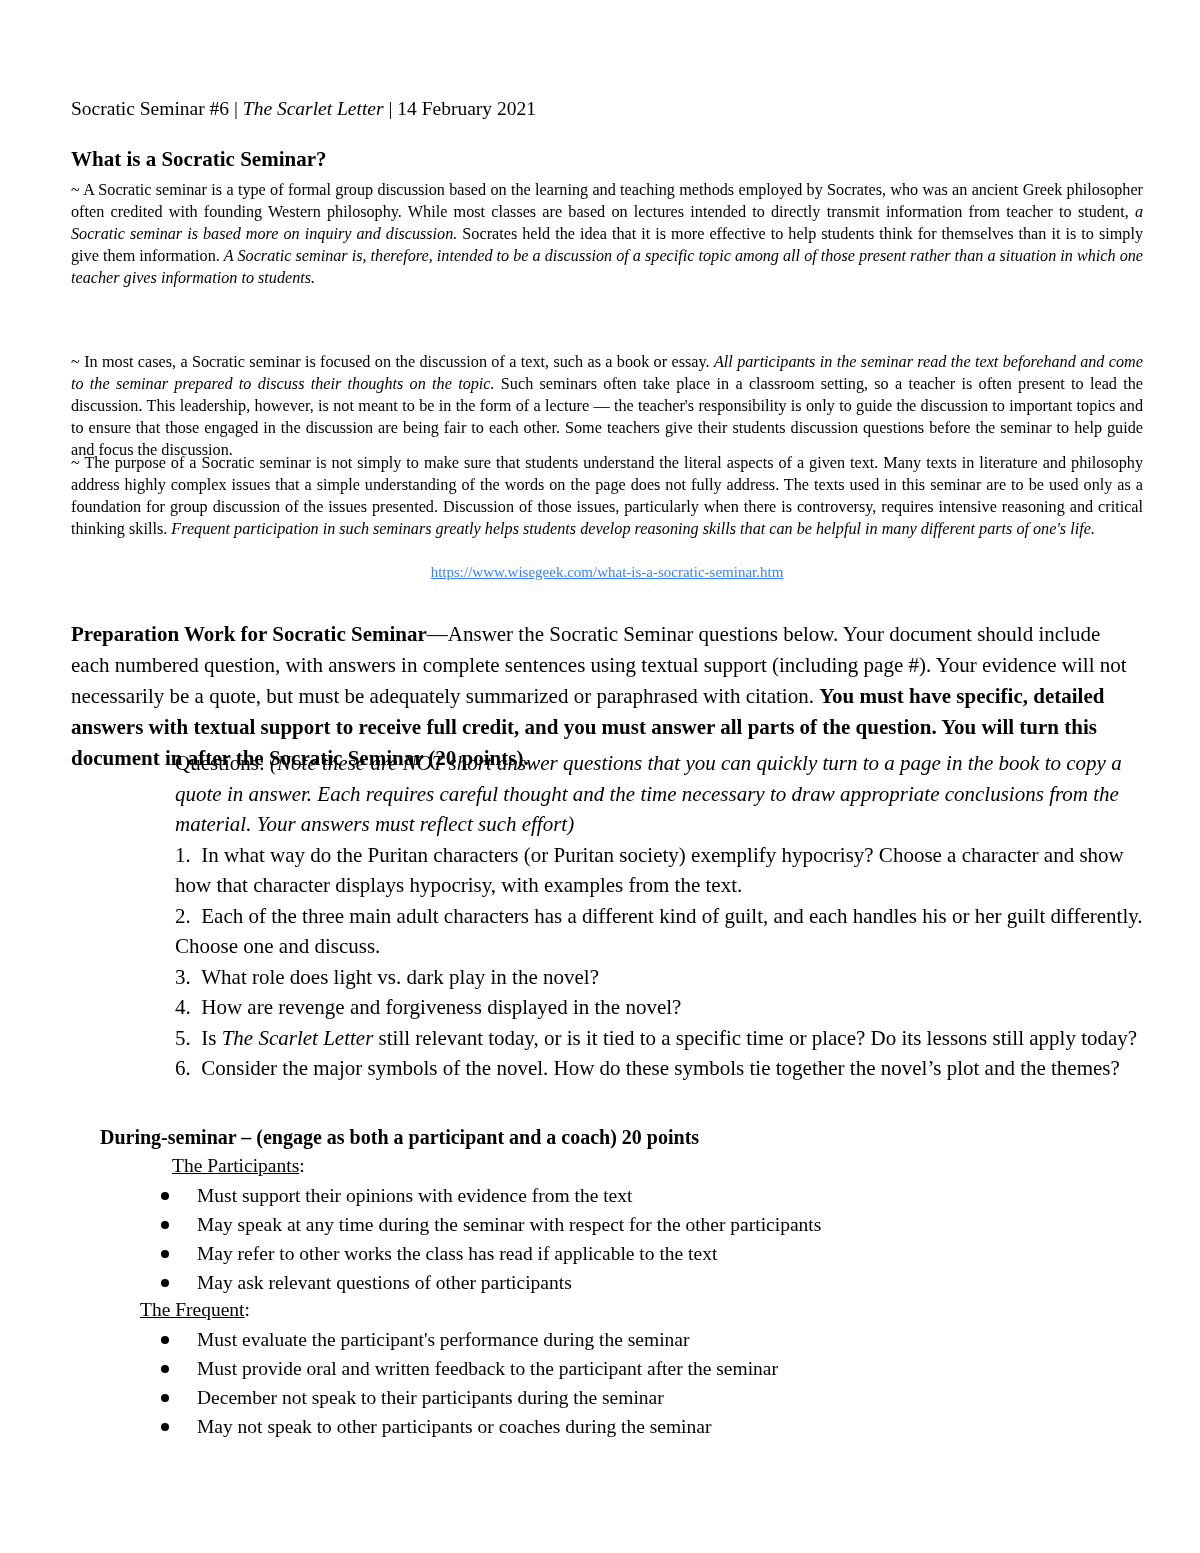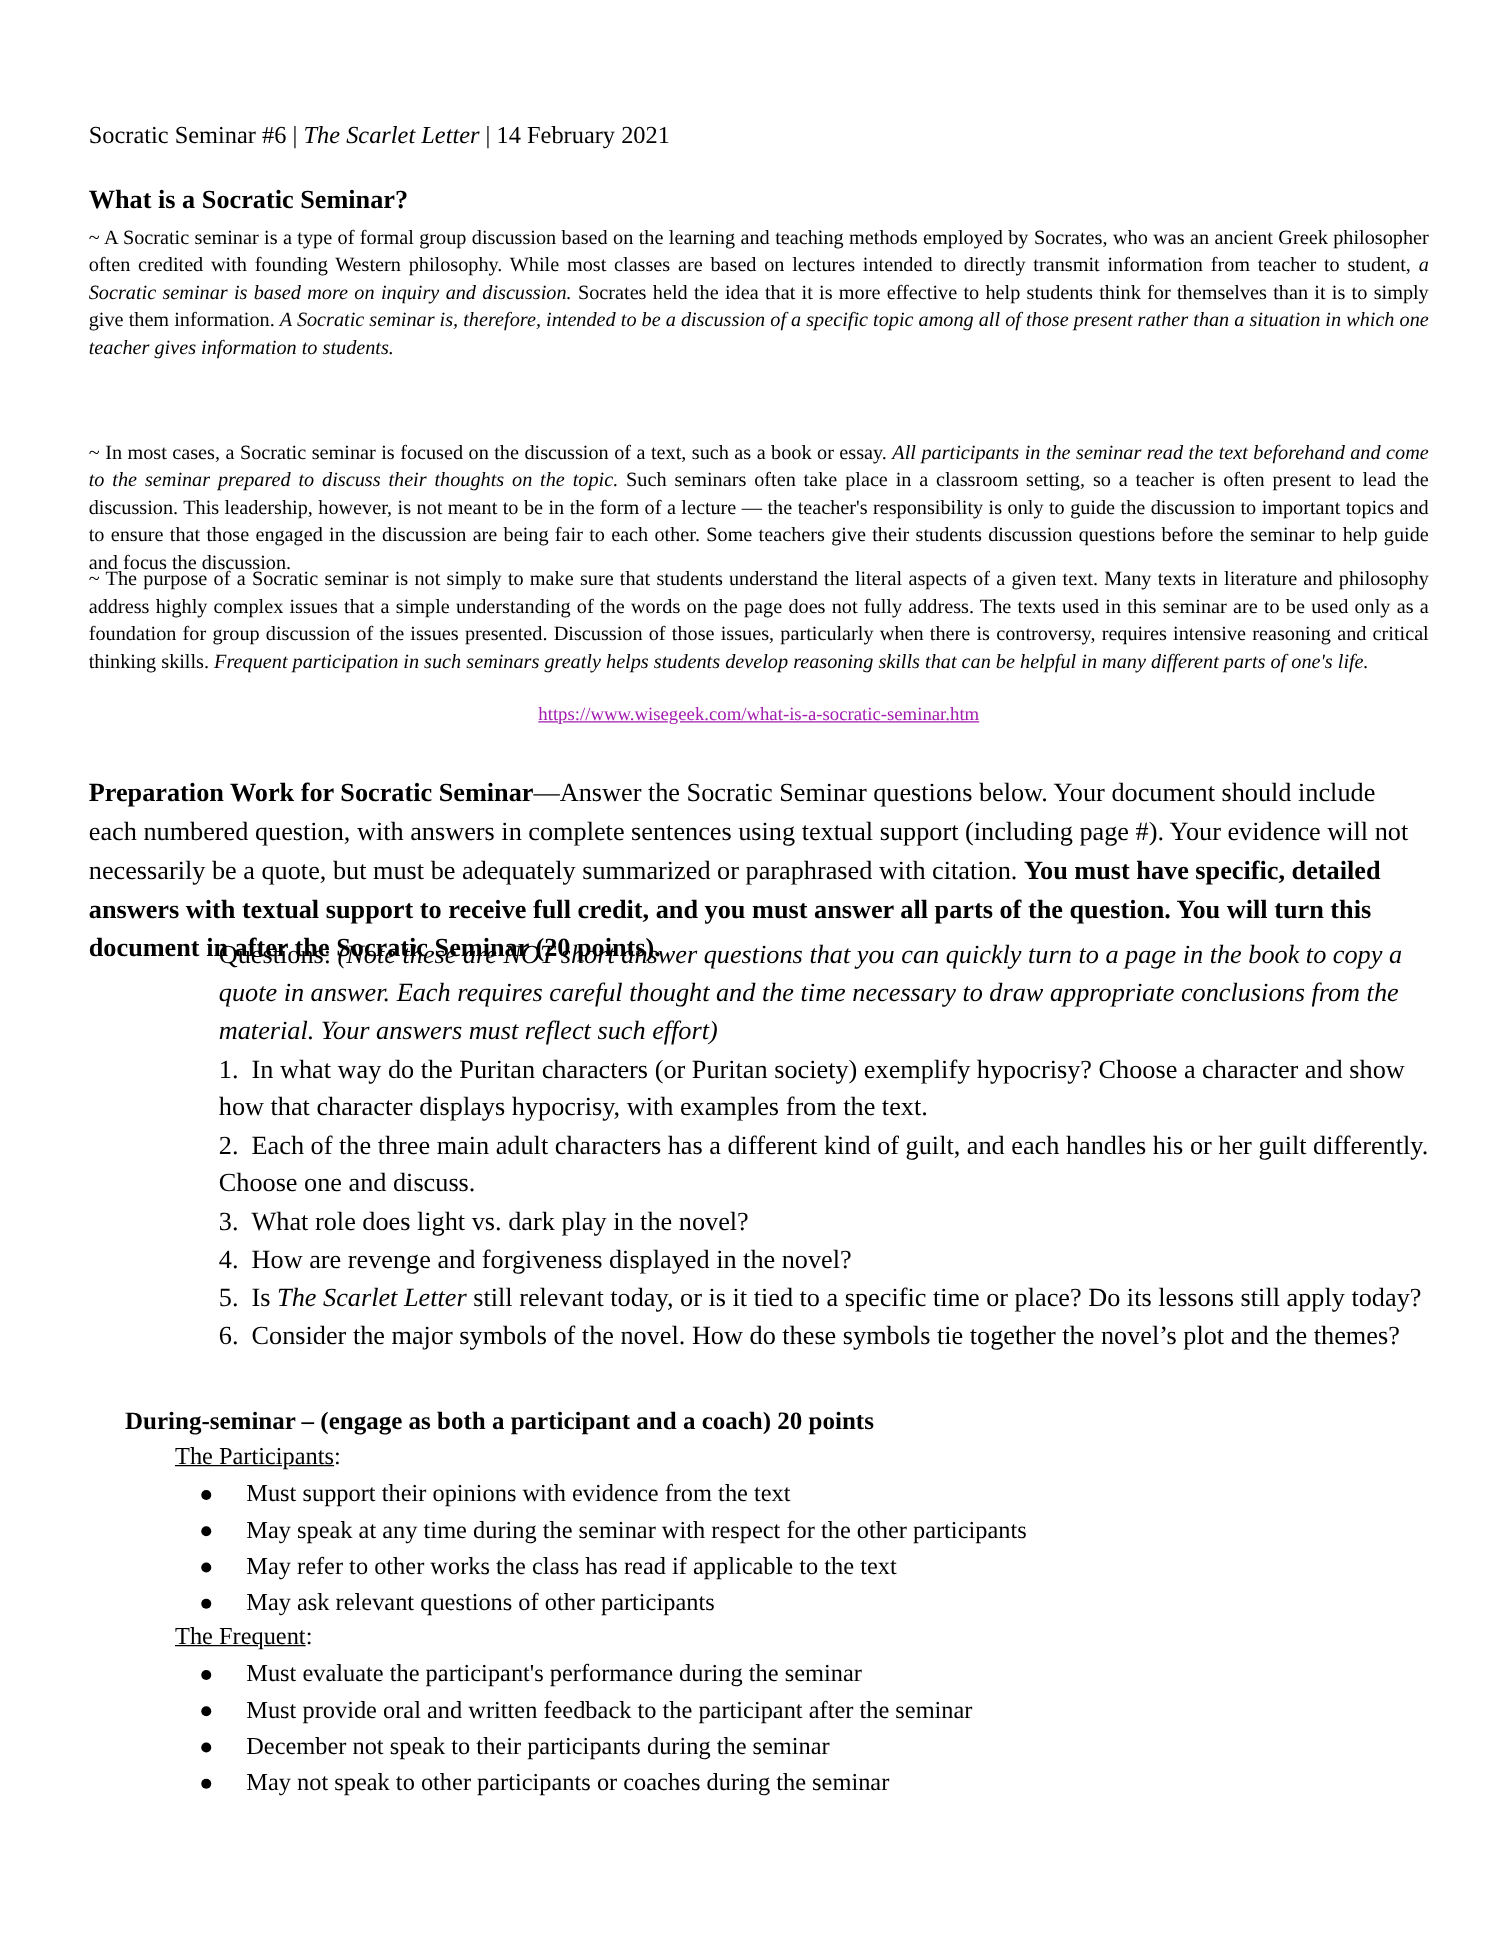--- a/index.html
+++ b/index.html
@@ -53,21 +53,21 @@
   .url-line {
     position: absolute;
     left: 71px;
     width: 1072px;
     text-align: center;
     font-size: 15px;
     line-height: 20px;
   }
   .url-line a,
   .url-link {
-    color: #a21caf;
+    color: #3b82f6;
     text-decoration: underline;
     font-size: 15px;
   }
 
   .prep-para {
     position: absolute;
     left: 71px;
     width: 1072px;
     font-size: 21px;
     line-height: 31px;
@@ -198,21 +198,21 @@
     <div class="q-line q-item">
       <span class="q-num">5.</span>&nbsp;&nbsp;<span>Is </span><i>The Scarlet Letter</i><span> still relevant today, or is it tied to a specific time or place? Do its lessons still apply today?</span>
     </div>
     <div class="q-line q-item">
       <span class="q-num">6.</span>&nbsp;&nbsp;<span>Consider the major symbols of the novel.  How do these symbols tie together the novel’s plot and the themes?</span>
     </div>
   </div>
 
   <div class="during-head" style="top:1124px;">During-seminar – (engage as both a participant and a coach) 20 points</div>
 
-  <div class="sub-head" style="top:1152px;">
+  <div class="sub-head" style="top:1152px;margin-left:32px;">
     <span class="u">The Participants</span><span>:</span>
   </div>
 
   <ul class="bullet-list" style="top:1181px;">
     <li><span class="bullet-dot"></span><span>Must support their opinions with evidence from the text</span></li>
     <li><span class="bullet-dot"></span><span>May speak at any time during the seminar with respect for the other participants</span></li>
     <li><span class="bullet-dot"></span><span>May refer to other works the class has read if applicable to the text</span></li>
     <li><span class="bullet-dot"></span><span>May ask relevant questions of other participants</span></li>
   </ul>
 

